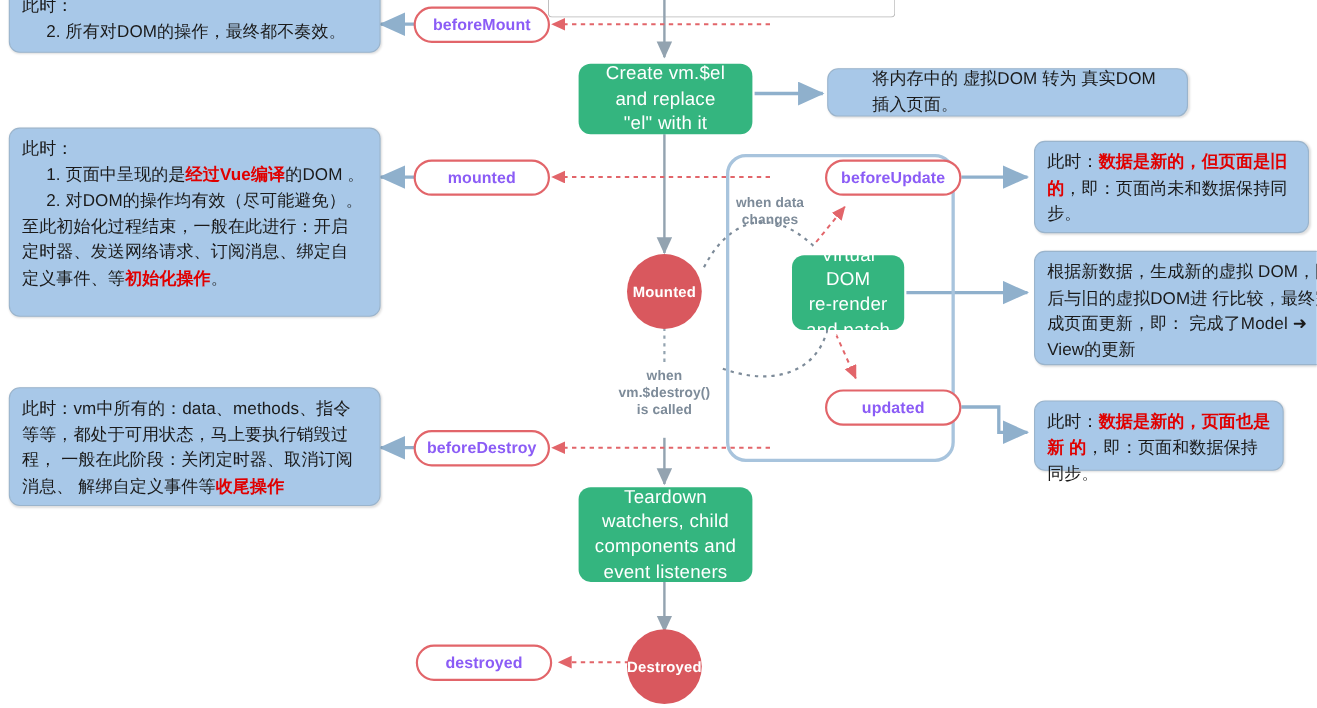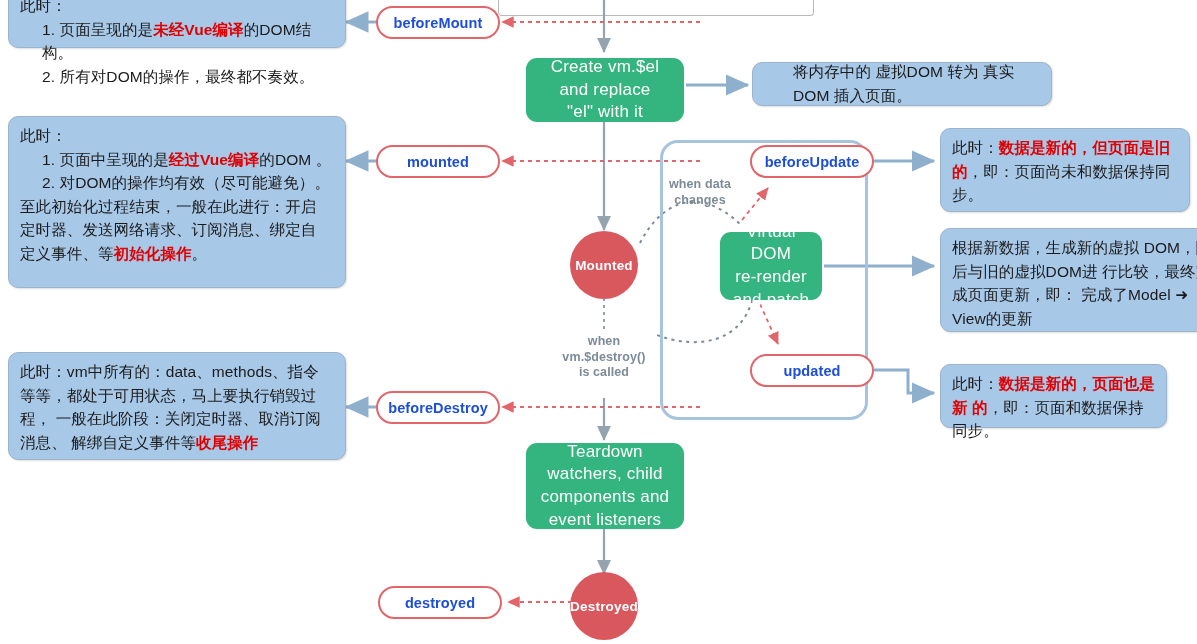--- a/index.html
+++ b/index.html
@@ -49,21 +49,21 @@
     padding: 4px 6px;
     letter-spacing: .2px;
   }
 
   
   .pill {
     position: absolute;
     background: #ffffff;
     border: 2px solid #e2656a;
     border-radius: 20px;
-    color: #1d4ed8;
+    color: #8b5cf6;
     font-weight: bold;
     font-size: 14.5px;
     display: flex;
     align-items: center;
     justify-content: center;
     text-align: center;
     letter-spacing: .1px;
   }
 
   
@@ -166,41 +166,40 @@
 
     <path d="M742,220 L768,188" stroke="#e2656a" stroke-width="1.8" fill="none" stroke-dasharray="4,4" marker-end="url(#ah-red)"></path>
 
     <path d="M760,304 L778,344" stroke="#e2656a" stroke-width="1.8" fill="none" stroke-dasharray="4,4" marker-end="url(#ah-red)"></path>
   </svg>
 
   <div class="frame" style="left:660px; top:140px; width:208px; height:280px;"></div>
 
   <div class="note" style="left:8px; top:-14px; width:338px; height:62px;">
     <span>此时：</span>
-    <span class="ind"><span>1. 页面呈现的是</span><span class="r">未经Vue编译</span><span>的DOM结构。</span></span>
     <span class="ind">2. 所有对DOM的操作，最终都不奏效。</span>
   </div>
 
   <div class="note" style="left:8px; top:116px; width:338px; height:172px;">
     <span>此时：</span>
     <span class="ind"><span>1. 页面中呈现的是</span><span class="r">经过Vue编译</span><span>的DOM 。</span></span>
     <span class="ind">2. 对DOM的操作均有效（尽可能避免）。</span>
     <span>至此初始化过程结束，一般在此进行：开启</span>
     <span>定时器、发送网络请求、订阅消息、绑定自</span>
     <span><span>定义事件、等</span><span class="r">初始化操作</span><span>。</span></span>
   </div>
 
   <div class="note" style="left:8px; top:352px; width:338px; height:108px;">
     <span>此时：vm中所有的：data、methods、指令</span>
     <span>等等，都处于可用状态，马上要执行销毁过程，</span>
     <span>一般在此阶段：关闭定时器、取消订阅消息、</span>
     <span><span>解绑自定义事件等</span><span class="r">收尾操作</span></span>
   </div>
 
-  <div class="note" style="left:752px; top:62px; width:300px; height:44px; display:flex; align-items:center;padding-left:40px;">
+  <div class="note" style="left:752px; top:62px; width:328px; height:44px; display:flex; align-items:center;padding-left:40px;">
     <span>将内存中的 虚拟DOM 转为 真实DOM 插入页面。</span>
   </div>
 
   <div class="note" style="left:940px; top:128px; width:250px; height:84px;">
     <span><span>此时：</span><span class="r">数据是新的，但页面是旧</span></span>
     <span><span class="r">的</span><span>，即：页面尚未和数据保持同</span></span>
     <span>步。</span>
   </div>
 
   <div class="note" style="left:940px; top:228px; width:292px; height:104px;">

